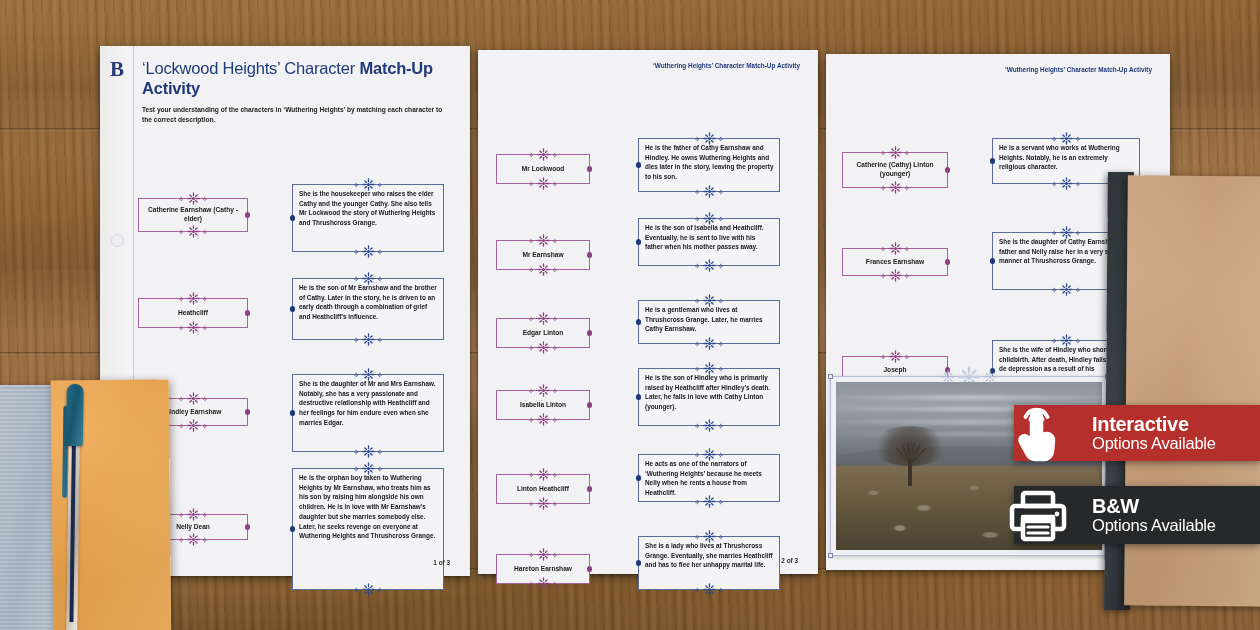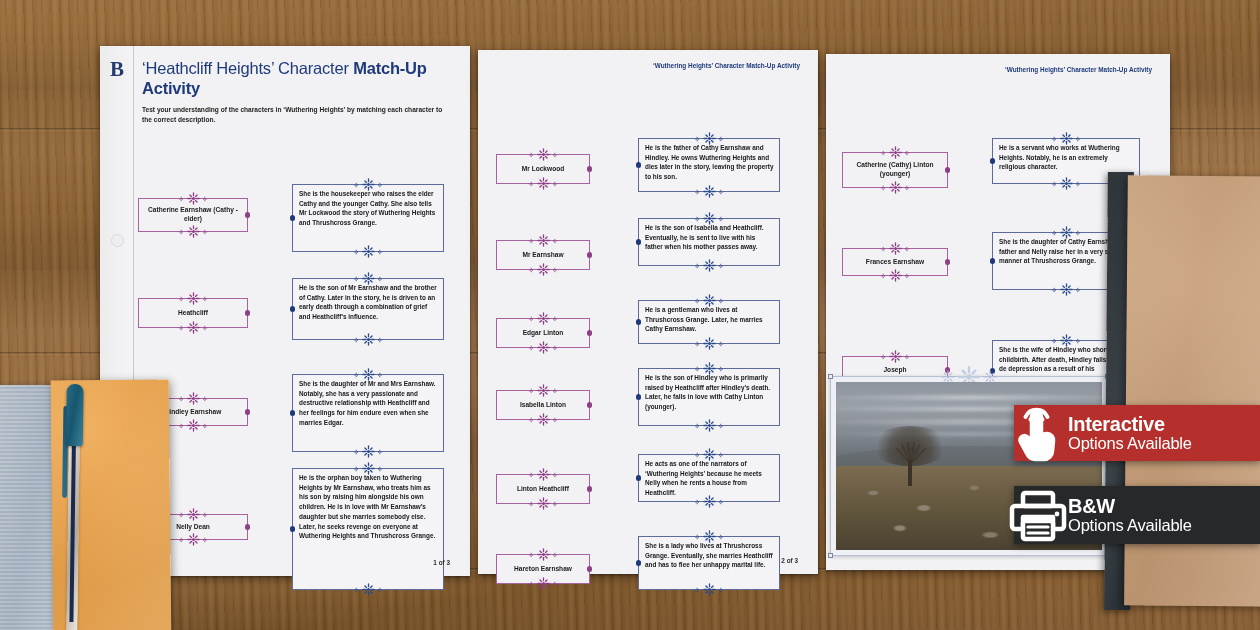--- a/index.html
+++ b/index.html
@@ -304,21 +304,21 @@
     box-shadow: 0 2px 7px rgba(0,0,0,0.45);
   }
   #badge-interactive {
     left: 1014px; top: 405px; width: 246px; height: 56px;
     background: #b5302c;
   }
   #badge-bw {
     left: 1014px; top: 486px; width: 246px; height: 58px;
     background: #26282a;
   }
-  .badge .txt { color: #ffffff; line-height: 1.06; }
+  .badge .txt { color: #ffffff; line-height: 1.06; margin-left: 24px; }
   .badge .l1 { font-size: 20px; font-weight: bold; letter-spacing: -0.3px; }
   .badge .l2 { font-size: 16.5px; font-weight: normal; letter-spacing: -0.2px; }
   .badge-icon {
     position: absolute; left: -8px; top: 50%; transform: translateY(-50%);
     width: 64px; height: 64px;
   }
 </style>
 </head>
 <body>
 
@@ -329,21 +329,21 @@
 </div>
 
 <div class="page" id="page1">
   <div class="page-inner">
     <div class="margin-strip">
       <div class="hole h1"></div>
       <div class="hole h2"></div>
     </div>
     <div class="logo">B</div>
     <div class="page-body">
-      <h1 class="title"><span class="light">‘Heathcliff Heights’ Character </span><span>Match-Up Activity</span></h1>
+      <h1 class="title"><span class="light">‘Lockwood Heights’ Character </span><span>Match-Up Activity</span></h1>
       <p class="intro">Test your understanding of the characters in ‘Wuthering Heights’ by matching each character to the correct description.</p>
       <div class="cols" id="p1-cols">
           <div class="char-box" style="left: 4px; top: 152px; width: 110px; height: 34px;">
             <div class="orn top">
               <svg width="6" height="6" viewBox="0 0 24 24" style="transform:scaleX(1)">
                 <g fill="#8e3f86">
                   <circle cx="13" cy="12" r="3"></circle>
                   <rect x="0" y="10.5" width="9" height="3" rx="1.5"></rect>
                   <rect x="11.5" y="1" width="3" height="7" rx="1.5" transform="rotate(-35 13 12)"></rect>
                   <rect x="11.5" y="16" width="3" height="7" rx="1.5" transform="rotate(35 13 12)"></rect>

